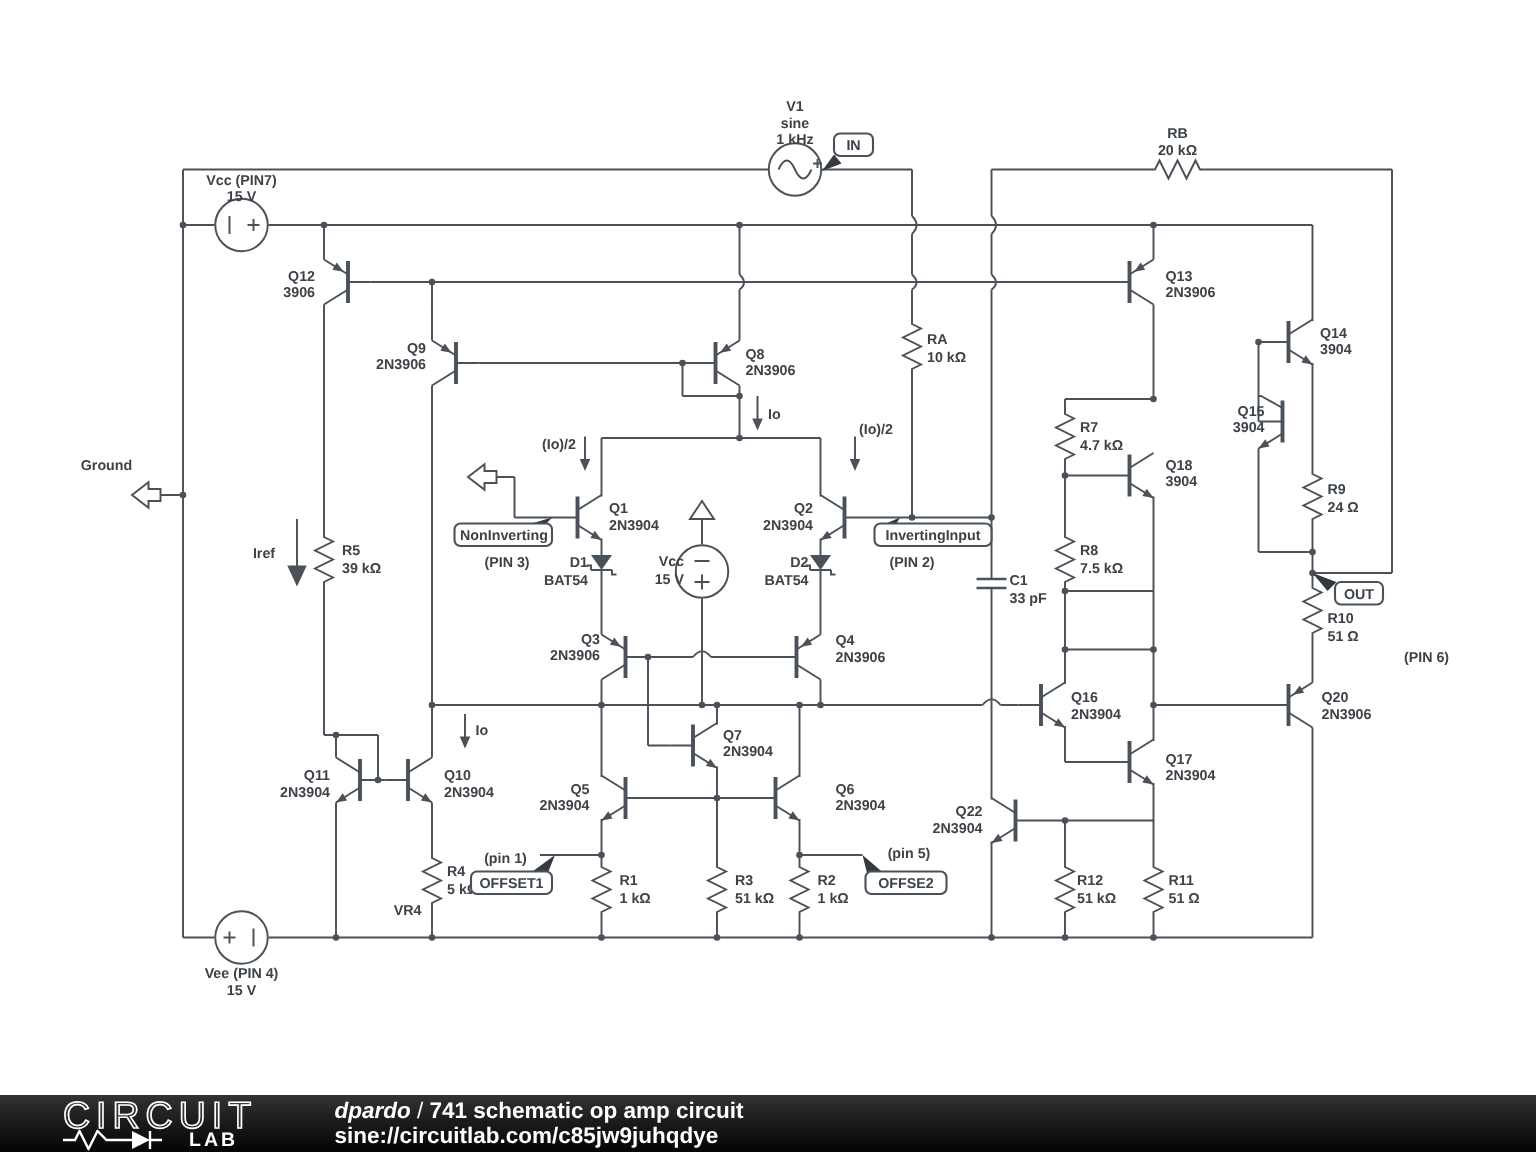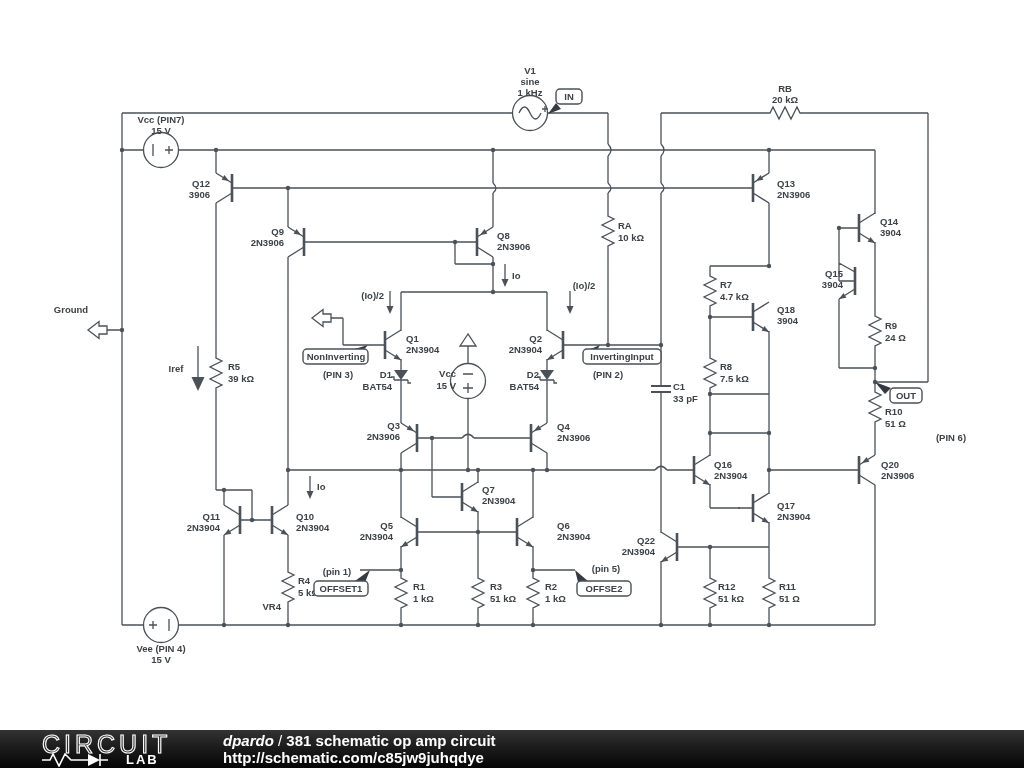--- a/index.html
+++ b/index.html
@@ -408,16 +408,16 @@
     <div class="logo-top">CIRCUIT</div>
     <div class="logo-bottom">
       <svg width="84" height="14" viewBox="0 0 84 14">
         <path d="M0,7 H8 L11,1 L17,13 L23,1 L29,7 H46 M58,1 V13 M58,7 H66" stroke="#fff" stroke-width="1.6" fill="none"></path>
         <polygon points="46,1 46,13 58,7" fill="#fff"></polygon>
       </svg>
       <span class="lab">LAB</span>
     </div>
   </div>
   <div class="meta">
-    <div class="line1"><span class="author">dpardo</span> <span>/</span> <span class="t">381 schematic op amp circuit</span></div>
-    <div class="url">http://schematic.com/c85jw9juhqdye</div>
+    <div class="line1"><span class="author">dpardo</span> <span>/</span> <span class="t">741 schematic op amp circuit</span></div>
+    <div class="url">sine://circuitlab.com/c85jw9juhqdye</div>
   </div>
 </div>
 
 </body></html>

